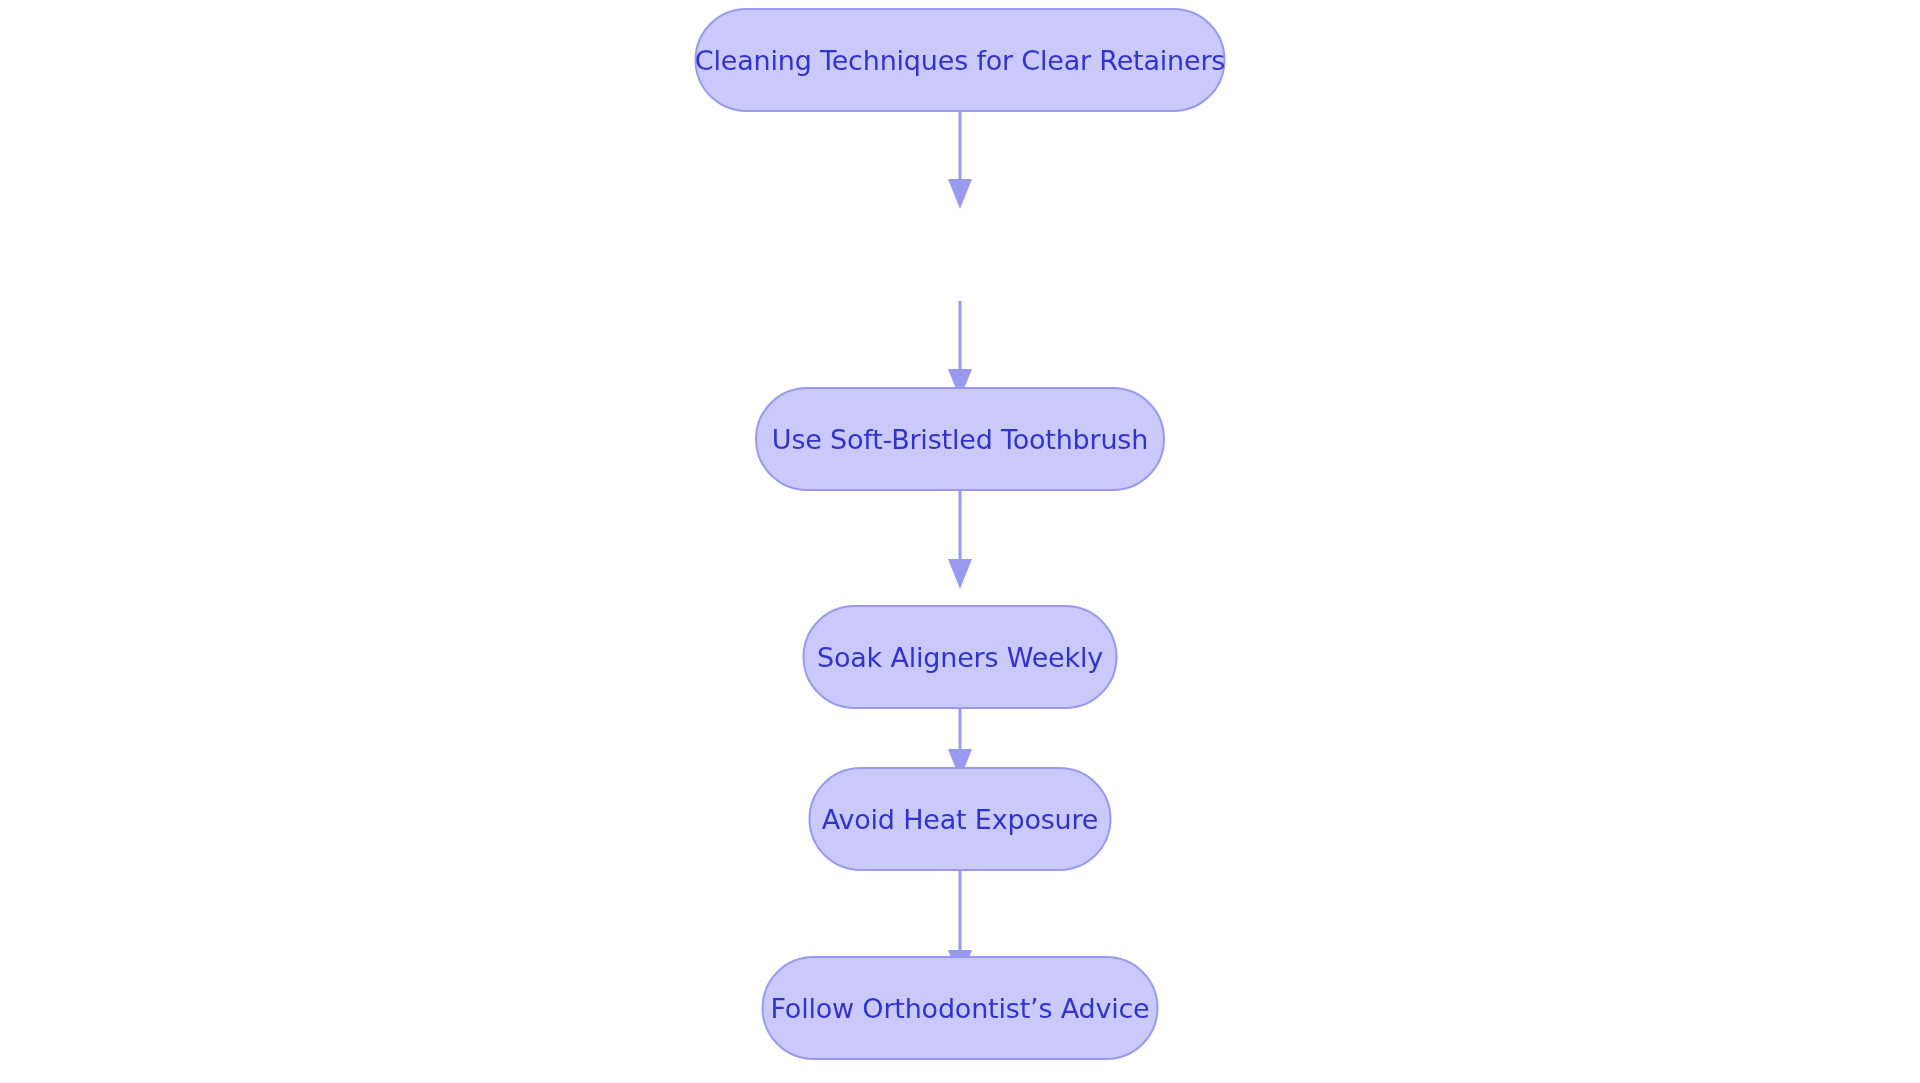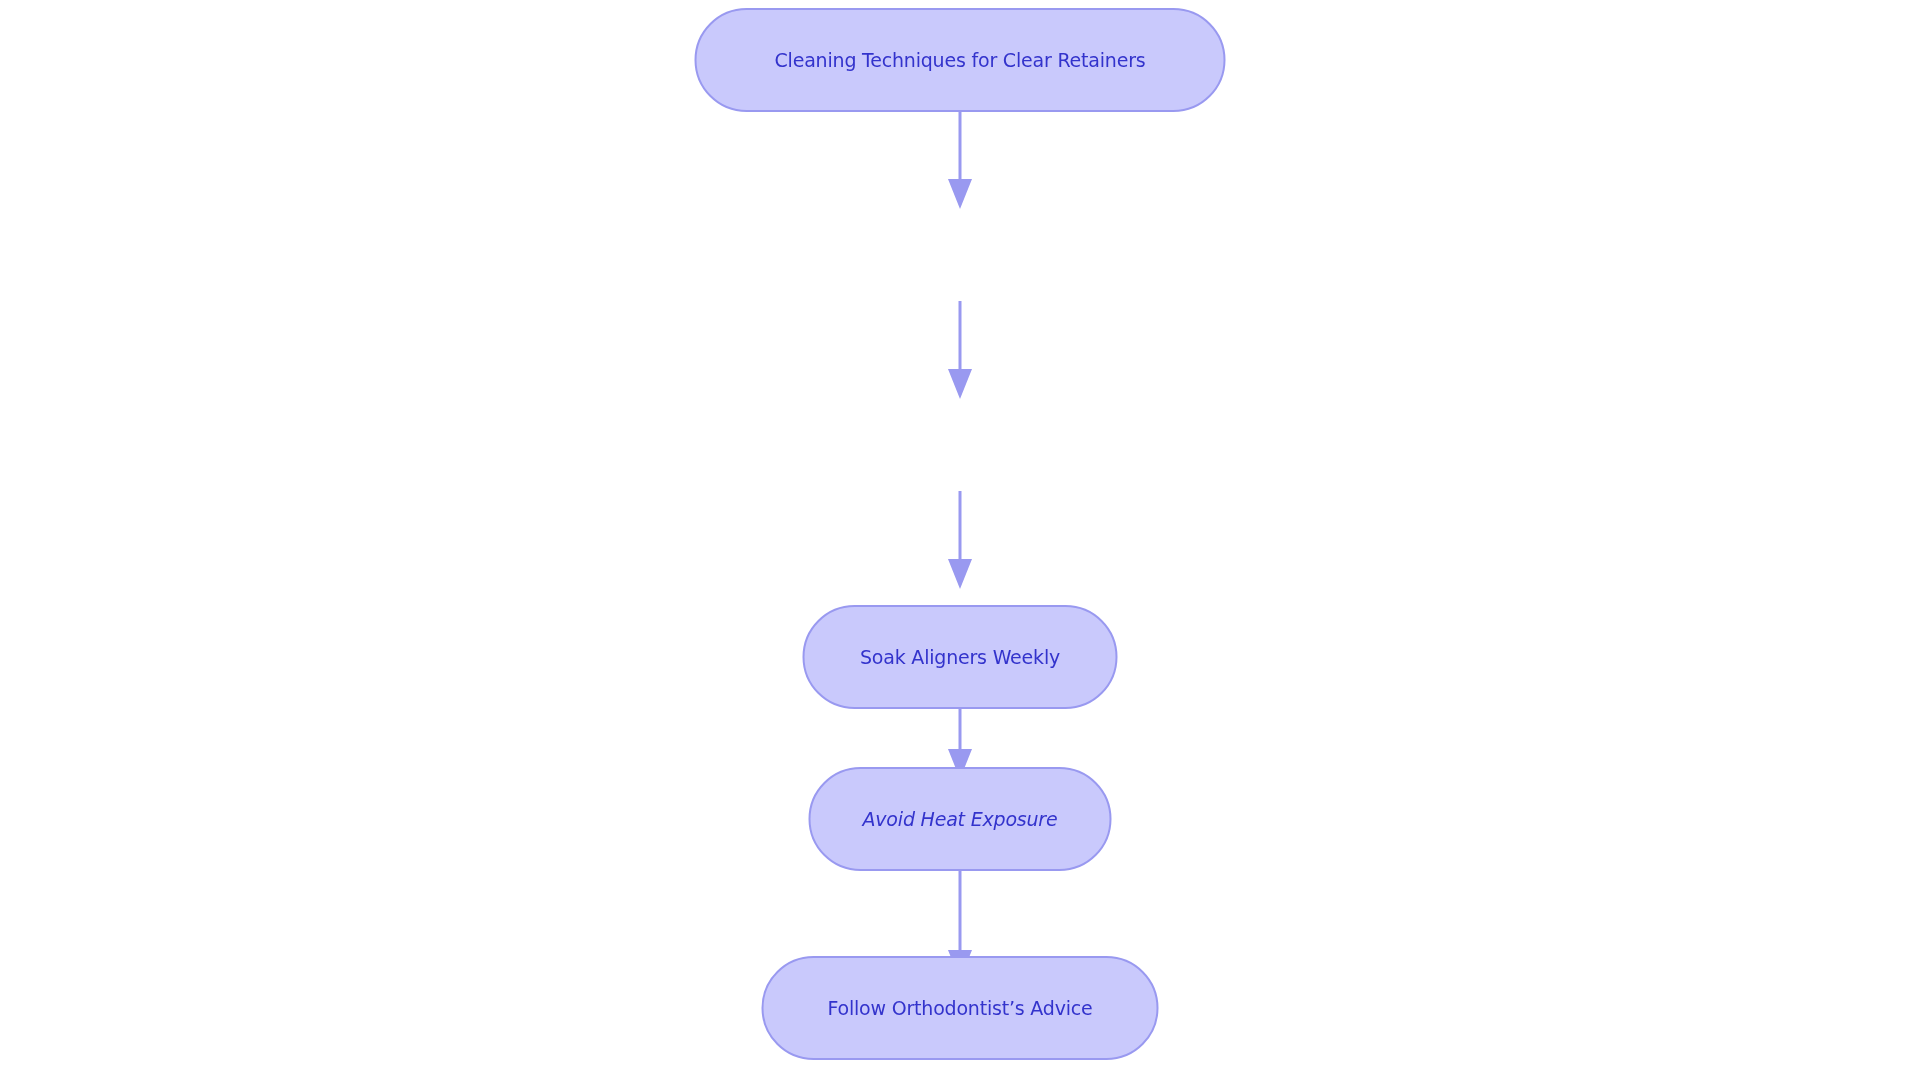--- a/index.html
+++ b/index.html
@@ -33,21 +33,21 @@
     align-items: center;
     justify-content: center;
     background: #c9c9fc;
     border: 2px solid #9999f0;
     border-radius: 999px;
     height: 104px;
     transform: translateX(-50%);
   }
   .node-label {
     color: #3333cc;
-    font-size: 19px;
+    font-size: 27px;
     font-weight: 400;
     letter-spacing: -0.2px;
     white-space: nowrap;
     line-height: 1;
   }
 </style>
 </head>
 <body>
 
 <div id="flowchart-canvas">
@@ -65,26 +65,29 @@
         <line x1="960" y1="681" x2="960" y2="752" stroke="#9999f0" stroke-width="3" marker-end="url(#arrowhead)"></line>
         <line x1="960" y1="871" x2="960" y2="953" stroke="#9999f0" stroke-width="3" marker-end="url(#arrowhead)"></line>
       </g>
   </svg>
 
   <div class="node" style="left: 960px; top: 8px; width: 531px;">
     <span class="node-label">Cleaning Techniques for Clear Retainers</span>
   </div>
 
 
+  <div class="node" style="left: 960px; top: 387px; width: 410px;">
+    <span class="node-label">Use Soft-Bristled Toothbrush</span>
+  </div>
 
   <div class="node" style="left: 960px; top: 577px; width: 315px; margin-top: 28px;">
     <span class="node-label">Soak Aligners Weekly</span>
   </div>
 
-  <div class="node" style="left: 960px; top: 767px; width: 303px; font-style: italic;">
+  <div class="node" style="left: 960px; top: 767px; width: 303px;">
     <span class="node-label">Avoid Heat Exposure</span>
   </div>
 
   <div class="node" style="left: 960px; top: 956px; width: 397px;">
     <span class="node-label">Follow Orthodontist’s Advice</span>
   </div>
 
 </div>
 
 </body></html>

